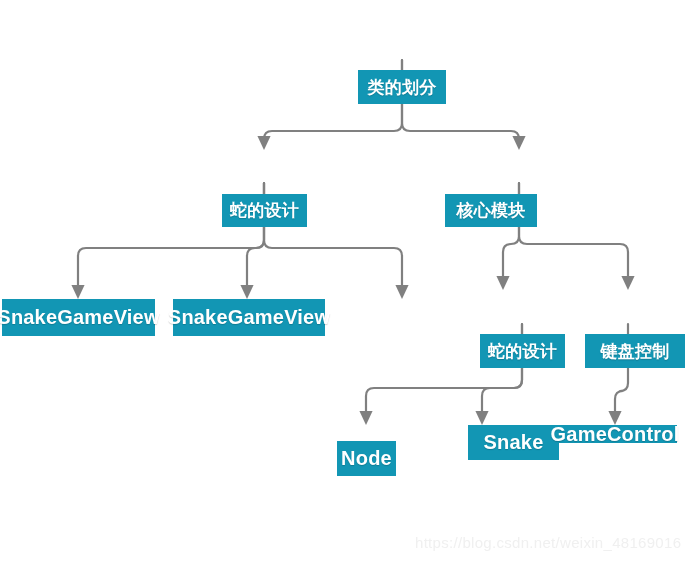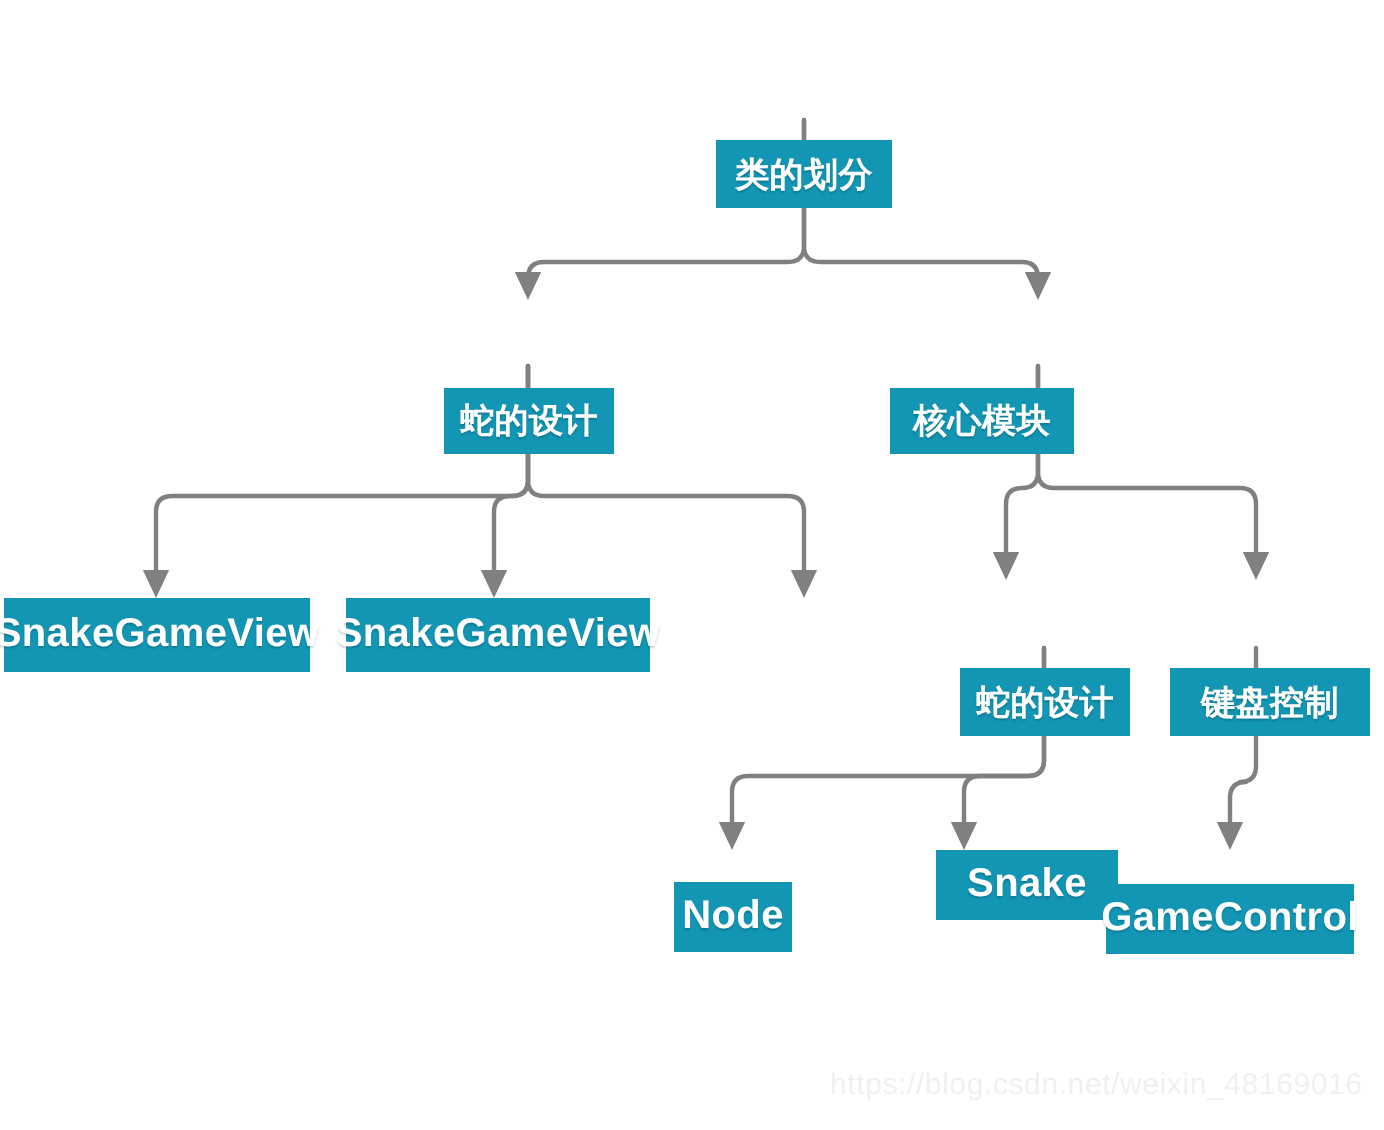--- a/index.html
+++ b/index.html
@@ -95,17 +95,17 @@
 
   <div class="node cjk" style="left:358px; top:26px;  width:88px;  height:34px;">类的划分</div>
   <div class="node cjk" style="left:222px; top:150px; width:85px;  height:33px;">蛇的设计</div>
   <div class="node cjk" style="left:445px; top:150px; width:92px;  height:33px;">核心模块</div>
   <div class="node latin" style="left:2px;   top:299px; width:153px; height:37px;">SnakeGameView</div>
   <div class="node latin" style="left:173px; top:299px; width:152px; height:37px;">SnakeGameView</div>
   <div class="node cjk" style="left:480px; top:290px; width:85px;  height:34px;">蛇的设计</div>
   <div class="node cjk" style="left:585px; top:290px; width:100px;  height:34px;">键盘控制</div>
   <div class="node latin" style="left:337px; top:441px; width:59px;  height:35px;">Node</div>
   <div class="node latin" style="left:468px; top:425px; width:91px;  height:35px;">Snake</div>
-  <div class="node latin" style="left:553px; top:442px; width:124px; height:35px;">GameControl</div>
+  <div class="node latin" style="left:553px; top:425px; width:124px; height:18px;">GameControl</div>
 
   <div class="watermark" style="left:415px; top:534px;">https://blog.csdn.net/weixin_48169016</div>
 
 </div>
 
 </body></html>

